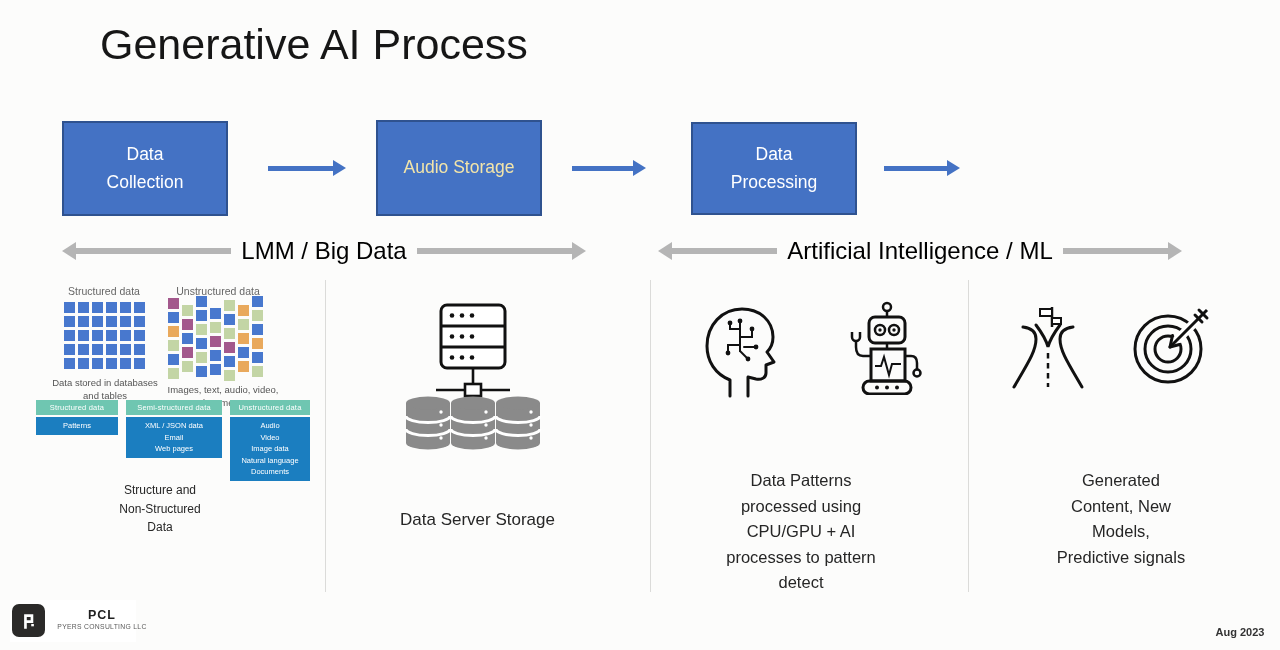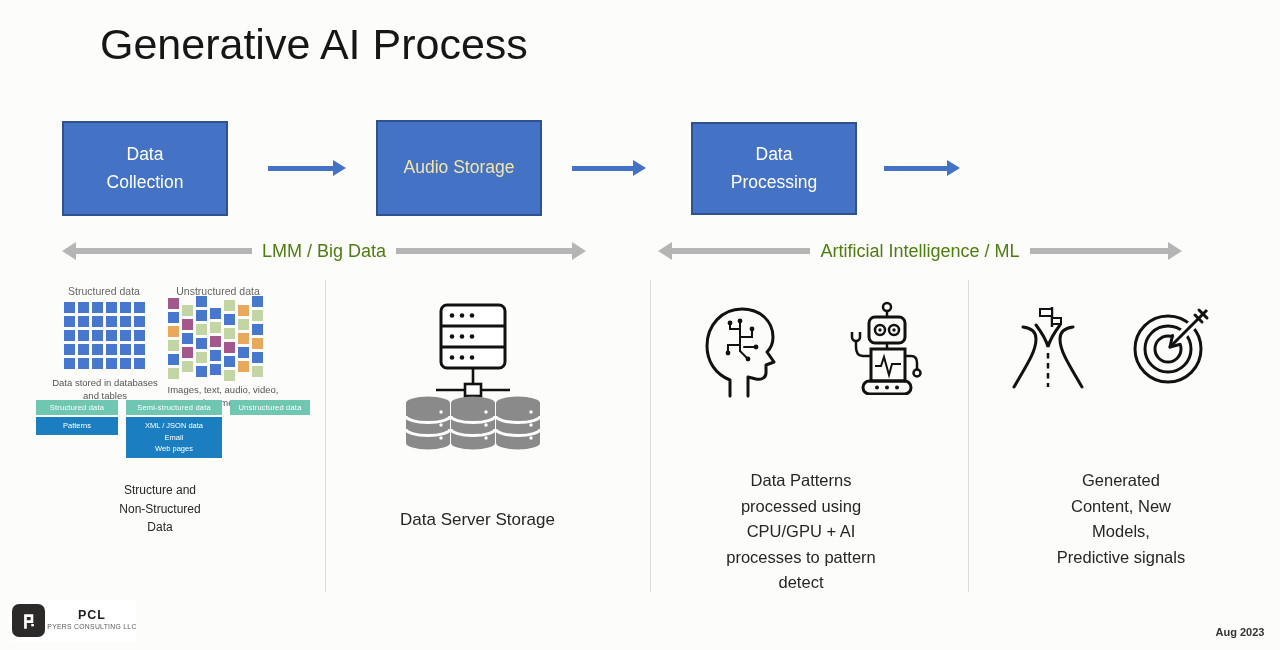--- a/index.html
+++ b/index.html
@@ -29,21 +29,21 @@
   #harrow-1{left:268px;top:159px;width:78px;}
   #harrow-2{left:572px;top:159px;width:74px;}
   #harrow-3{left:884px;top:159px;width:76px;}
 
   .sparrow{position:absolute;display:flex;align-items:center;height:28px;}
   .sparrow .shaft{height:6px;background:var(--arrow-gray);flex:1;}
   .sparrow .headL{width:0;height:0;border-top:9px solid transparent;border-bottom:9px solid transparent;
                   border-right:14px solid var(--arrow-gray);}
   .sparrow .headR{width:0;height:0;border-top:9px solid transparent;border-bottom:9px solid transparent;
                   border-left:14px solid var(--arrow-gray);}
-  .sparrow .lbl{font-size:18px;color:#4d7c0f;padding:0 10px;white-space:nowrap;}
+  .sparrow .lbl{font-size:24px;color:#000000;padding:0 10px;white-space:nowrap;}
   #sparrow-1{left:62px;top:237px;width:524px;}
   #sparrow-2{left:658px;top:237px;width:524px;}
 
   .vdivider{position:absolute;top:280px;height:312px;width:1px;background:#DBDBD9;}
 
   .fig-label{position:absolute;font-size:10.5px;color:#666;text-align:center;width:120px;}
   .fig-note{position:absolute;font-size:9.5px;line-height:1.35;color:#555;text-align:center;white-space:pre-line;}
 
   #structured-grid{position:absolute;left:64px;top:302px;display:grid;gap:3px;}
   #structured-grid .sq, #unstructured-grid .sq{width:11px;height:11px;}
@@ -62,21 +62,21 @@
   #caption-1{left:50px;top:481px;width:220px;font-size:12px;line-height:1.55;}
   #caption-2{left:360px;top:507px;width:235px;font-size:17px;line-height:1.5;}
   #caption-3{left:692px;top:468px;width:218px;font-size:16.5px;line-height:1.55;}
   #caption-4{left:1012px;top:468px;width:218px;font-size:16.5px;line-height:1.55;}
 
   .icon-svg{position:absolute;}
 
   #footer-strip{position:absolute;left:10px;top:600px;width:126px;height:42px;background:#FFFFFF;}
   #logo-square{position:absolute;left:12px;top:604px;width:33px;height:33px;background:#2B2A29;border-radius:7px;
                display:flex;align-items:center;justify-content:center;}
-  #logo-text{position:absolute;left:46px;top:608px;width:92px;text-align:center;}
+  #logo-text{position:absolute;left:56px;top:608px;width:92px;text-align:center;}
   #logo-acronym{font-size:12.5px;font-weight:bold;color:#1f1f1f;letter-spacing:1px;}
   #logo-company{font-size:6.8px;color:#5a5a5a;letter-spacing:0.3px;margin-top:1px;white-space:nowrap;}
   #slide-date{position:absolute;left:1205px;top:626px;width:70px;font-size:11px;font-weight:600;color:#333;text-align:center;}
 </style>
 </head>
 <body>
 
 <div id="slide">
 
   <div class="title">Generative AI Process</div>
@@ -221,20 +221,27 @@
       <div class="cat-card" style="width: 96px;">
         <div class="cat-header">Semi-structured data</div>
         <div class="cat-body">
           <div class="cat-item">XML / JSON data</div>
           <div class="cat-item">Email</div>
           <div class="cat-item">Web pages</div>
         </div>
       </div>
       <div class="cat-card" style="width: 80px;">
         <div class="cat-header">Unstructured data</div>
+        <div class="cat-body">
+          <div class="cat-item">Audio</div>
+          <div class="cat-item">Video</div>
+          <div class="cat-item">Image data</div>
+          <div class="cat-item">Natural language</div>
+          <div class="cat-item">Documents</div>
+        </div>
       </div>
     </div>
   <div class="col-caption" id="caption-1">Structure and
 Non-Structured
 Data</div>
 
   <svg class="icon-svg" style="left:398px;top:300px" width="150" height="150" viewBox="0 0 150 150">
     <rect x="43" y="5" width="64" height="63" rx="6" fill="#fff" stroke="#111" stroke-width="3"></rect>
     <line x1="43" y1="26" x2="107" y2="26" stroke="#111" stroke-width="3"></line>
     <line x1="43" y1="47" x2="107" y2="47" stroke="#111" stroke-width="3"></line>

